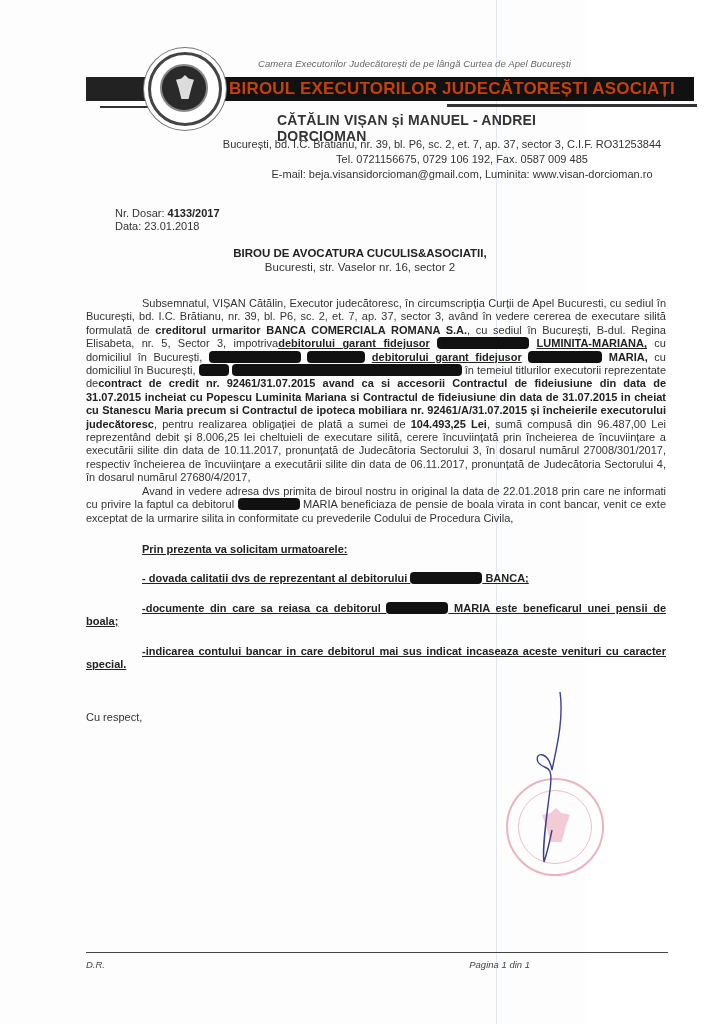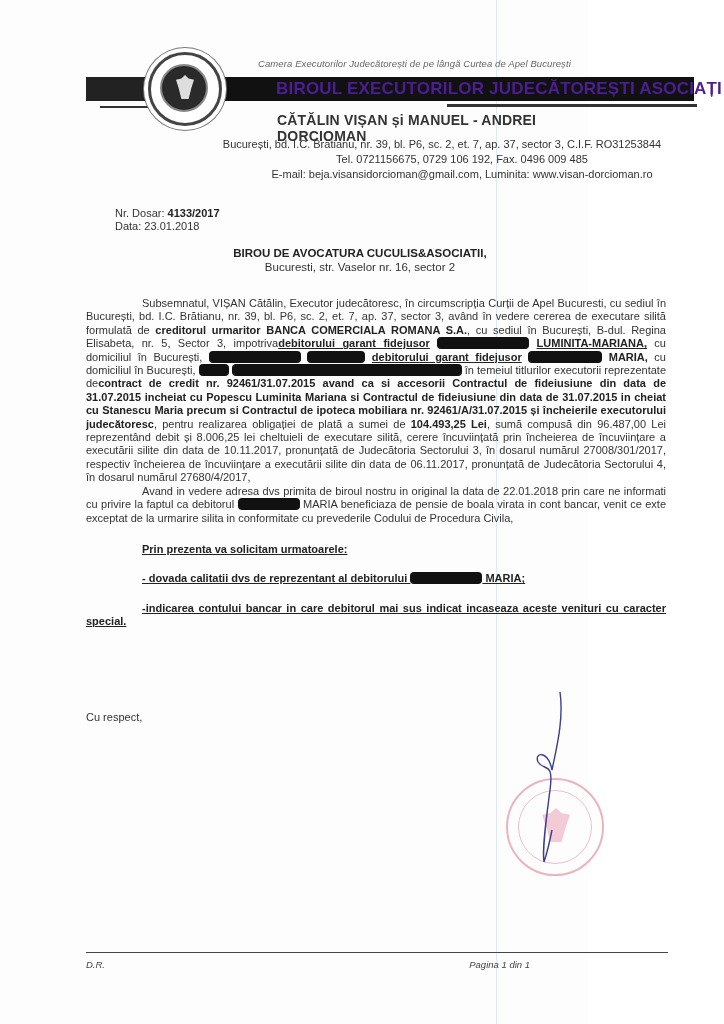--- a/index.html
+++ b/index.html
@@ -5,21 +5,21 @@
   html, body { margin: 0; padding: 0; background: #ffffff; }
   body { width: 724px; height: 1024px; position: relative; overflow: hidden;
          font-family: "Liberation Sans", "DejaVu Sans", sans-serif; color: #222; }
   .page { position: absolute; left: 0; top: 0; width: 588px; height: 1024px; background: #fdfdfd; }
   .scanline { position: absolute; left: 496px; top: 0; width: 1px; height: 1024px; background: #cfe3ea; opacity: .7; }
 
   
   .hdr-chamber { position: absolute; left: 258px; top: 58px; font-size: 9.5px; color: #666; font-style: italic; letter-spacing: .1px; }
   .hdr-bar { position: absolute; left: 86px; top: 77px; width: 608px; height: 24px; background: #111; }
   .hdr-bar-left { position: absolute; left: 86px; top: 77px; width: 100px; height: 24px; background: #222; }
-  .hdr-title { position: absolute; left: 229px; top: 79px; font-size: 17px; font-weight: bold; color: #4c1d95; letter-spacing: .2px; white-space: nowrap; margin-left: 47px; }
+  .hdr-title { position: absolute; left: 229px; top: 79px; font-size: 17px; font-weight: bold; color: #c2410c; letter-spacing: .2px; white-space: nowrap; }
   .hdr-rule { position: absolute; left: 100px; top: 106px; width: 60px; height: 2px; background: #333; }
   .hdr-rule2 { position: absolute; left: 447px; top: 104px; width: 250px; height: 3px; background: #333; }
   .hdr-names { position: absolute; left: 277px; top: 112px; font-size: 14px; font-weight: bold; color: #333; letter-spacing: .2px; }
   .emblem { position: absolute; left: 148px; top: 52px; width: 68px; height: 68px; border-radius: 50%;
             background: #fff; border: 3px solid #444; box-shadow: 0 0 0 4px #fff, 0 0 0 5px #777; }
   .emblem-inner { position: absolute; left: 9px; top: 9px; width: 44px; height: 44px; border-radius: 50%; background: #2a2a2a; border: 2px solid #888; }
   .emblem-eagle { position: absolute; left: 14px; top: 9px; width: 18px; height: 24px; background: #ddd;
                   clip-path: polygon(50% 0, 70% 15%, 100% 20%, 85% 55%, 70% 100%, 30% 100%, 15% 55%, 0 20%, 30% 15%); }
 
   .hdr-contact { position: absolute; left: 0; width: 724px; top: 137px; font-size: 11px; color: #333; line-height: 15px; }
@@ -76,42 +76,43 @@
   <div class="hdr-rule2"></div>
   <div class="emblem">
     <div class="emblem-inner">
       <div class="emblem-eagle"></div>
     </div>
   </div>
   <div class="hdr-names">CĂTĂLIN VIȘAN și MANUEL - ANDREI DORCIOMAN</div>
 
   <div class="hdr-contact">
     <div class="l1">București, bd. I.C. Brătianu, nr. 39, bl. P6, sc. 2, et. 7, ap. 37, sector 3, C.I.F. RO31253844</div>
-    <div class="l2">Tel. 0721156675, 0729 106 192, Fax. 0496 009 485</div>
+    <div class="l2">Tel. 0721156675, 0729 106 192, Fax. 0587 009 485</div>
     <div class="l3">E-mail: beja.visansidorcioman@gmail.com, Luminita: www.visan-dorcioman.ro</div>
   </div>
 
   <div class="dosar">
     <div><span>Nr. Dosar: </span><b>4133/2017</b></div>
     <div><span>Data: </span><span>23.01.2018</span></div>
   </div>
 
   <div class="recip">
     <div class="name">BIROU DE AVOCATURA CUCULIS&amp;ASOCIATII,</div>
     <div>Bucuresti, str. Vaselor nr. 16, sector 2</div>
   </div>
 
   <div class="body">
     <p class="indent"><span>Subsemnatul, VIȘAN Cătălin, Executor judecătoresc, în circumscripția Curții de Apel Bucuresti, cu sediul în București, bd. I.C. Brătianu, nr. 39, bl. P6, sc. 2, et. 7, ap. 37, sector 3, având în vedere cererea de executare silită formulată de </span><span class="b">creditorul urmaritor BANCA COMERCIALA ROMANA S.A.</span><span>, cu sediul în București, B-dul. Regina Elisabeta, nr. 5, Sector 3, impotriva</span><span class="b u">debitorului garant fidejusor</span> <span class="redact" style="width:92px"></span> <span class="b u">LUMINITA-MARIANA,</span><span> cu domiciliul în București,</span> <span class="redact" style="width:92px"></span> <span class="redact" style="width:58px"></span> <span class="b u">debitorului garant fidejusor</span> <span class="redact" style="width:74px"></span> <span class="b">MARIA,</span><span> cu domiciliul în București,</span> <span class="redact" style="width:30px"></span> <span class="redact" style="width:230px"></span><span> în temeiul titlurilor executorii reprezentate de</span><span class="b">contract de credit nr. 92461/31.07.2015 avand ca si accesorii Contractul de fideiusiune din data de 31.07.2015 incheiat cu Popescu Luminita Mariana si Contractul de fideiusiune din data de 31.07.2015 in cheiat cu Stanescu Maria precum si Contractul de ipoteca mobiliara nr. 92461/A/31.07.2015 și încheierile executorului judecătoresc</span><span>, pentru realizarea obligației de plată a sumei de </span><span class="b">104.493,25 Lei</span><span>, sumă compusă din 96.487,00 Lei reprezentând debit și 8.006,25 lei cheltuieli de executare silită, cerere încuviințată prin încheierea de încuviințare a executării silite din data de 10.11.2017, pronunțată de Judecătoria Sectorului 3, în dosarul numărul 27008/301/2017, respectiv încheierea de încuviințare a executării silite din data de 06.11.2017, pronunțată de Judecătoria Sectorului 4, în dosarul numărul 27680/4/2017,</span></p>
 
     <p class="indent"><span>Avand in vedere adresa dvs primita de biroul nostru in original la data de 22.01.2018 prin care ne informati cu privire la faptul ca debitorul </span><span class="redact" style="width:62px"></span><span> MARIA beneficiaza de pensie de boala virata in cont bancar, venit ce exte exceptat de la urmarire silita in conformitate cu prevederile Codului de Procedura Civila,</span></p>
 
     <p class="req-head">Prin prezenta va solicitam urmatoarele:</p>
 
-    <p class="req indent"><span>- dovada calitatii dvs de reprezentant al debitorului </span><span class="redact" style="width:72px"></span><span> MARIA;</span></p>
+    <p class="req indent"><span>- dovada calitatii dvs de reprezentant al debitorului </span><span class="redact" style="width:72px"></span><span> BANCA;</span></p>
+    <p class="req indent"><span>-documente din care sa reiasa ca debitorul </span><span class="redact" style="width:62px"></span><span> MARIA este beneficarul unei pensii de boala;</span></p>
     <p class="req indent"><span>-indicarea contului bancar in care debitorul mai sus indicat incaseaza aceste venituri cu caracter special.</span><span></span></p>
   </div>
 
   <div class="closing">Cu respect,</div>
 
   <div class="stamp"></div>
   <svg class="signature" viewBox="0 0 40 175">
     <path d="M30 2 C 34 30, 26 60, 22 80 C 18 60, 4 62, 8 72 C 14 82, 24 70, 20 100 C 16 130, 12 160, 14 172 C 18 160, 20 150, 22 140" fill="none" stroke="#3b3f8f" stroke-width="1.4"></path>
   </svg>
 

